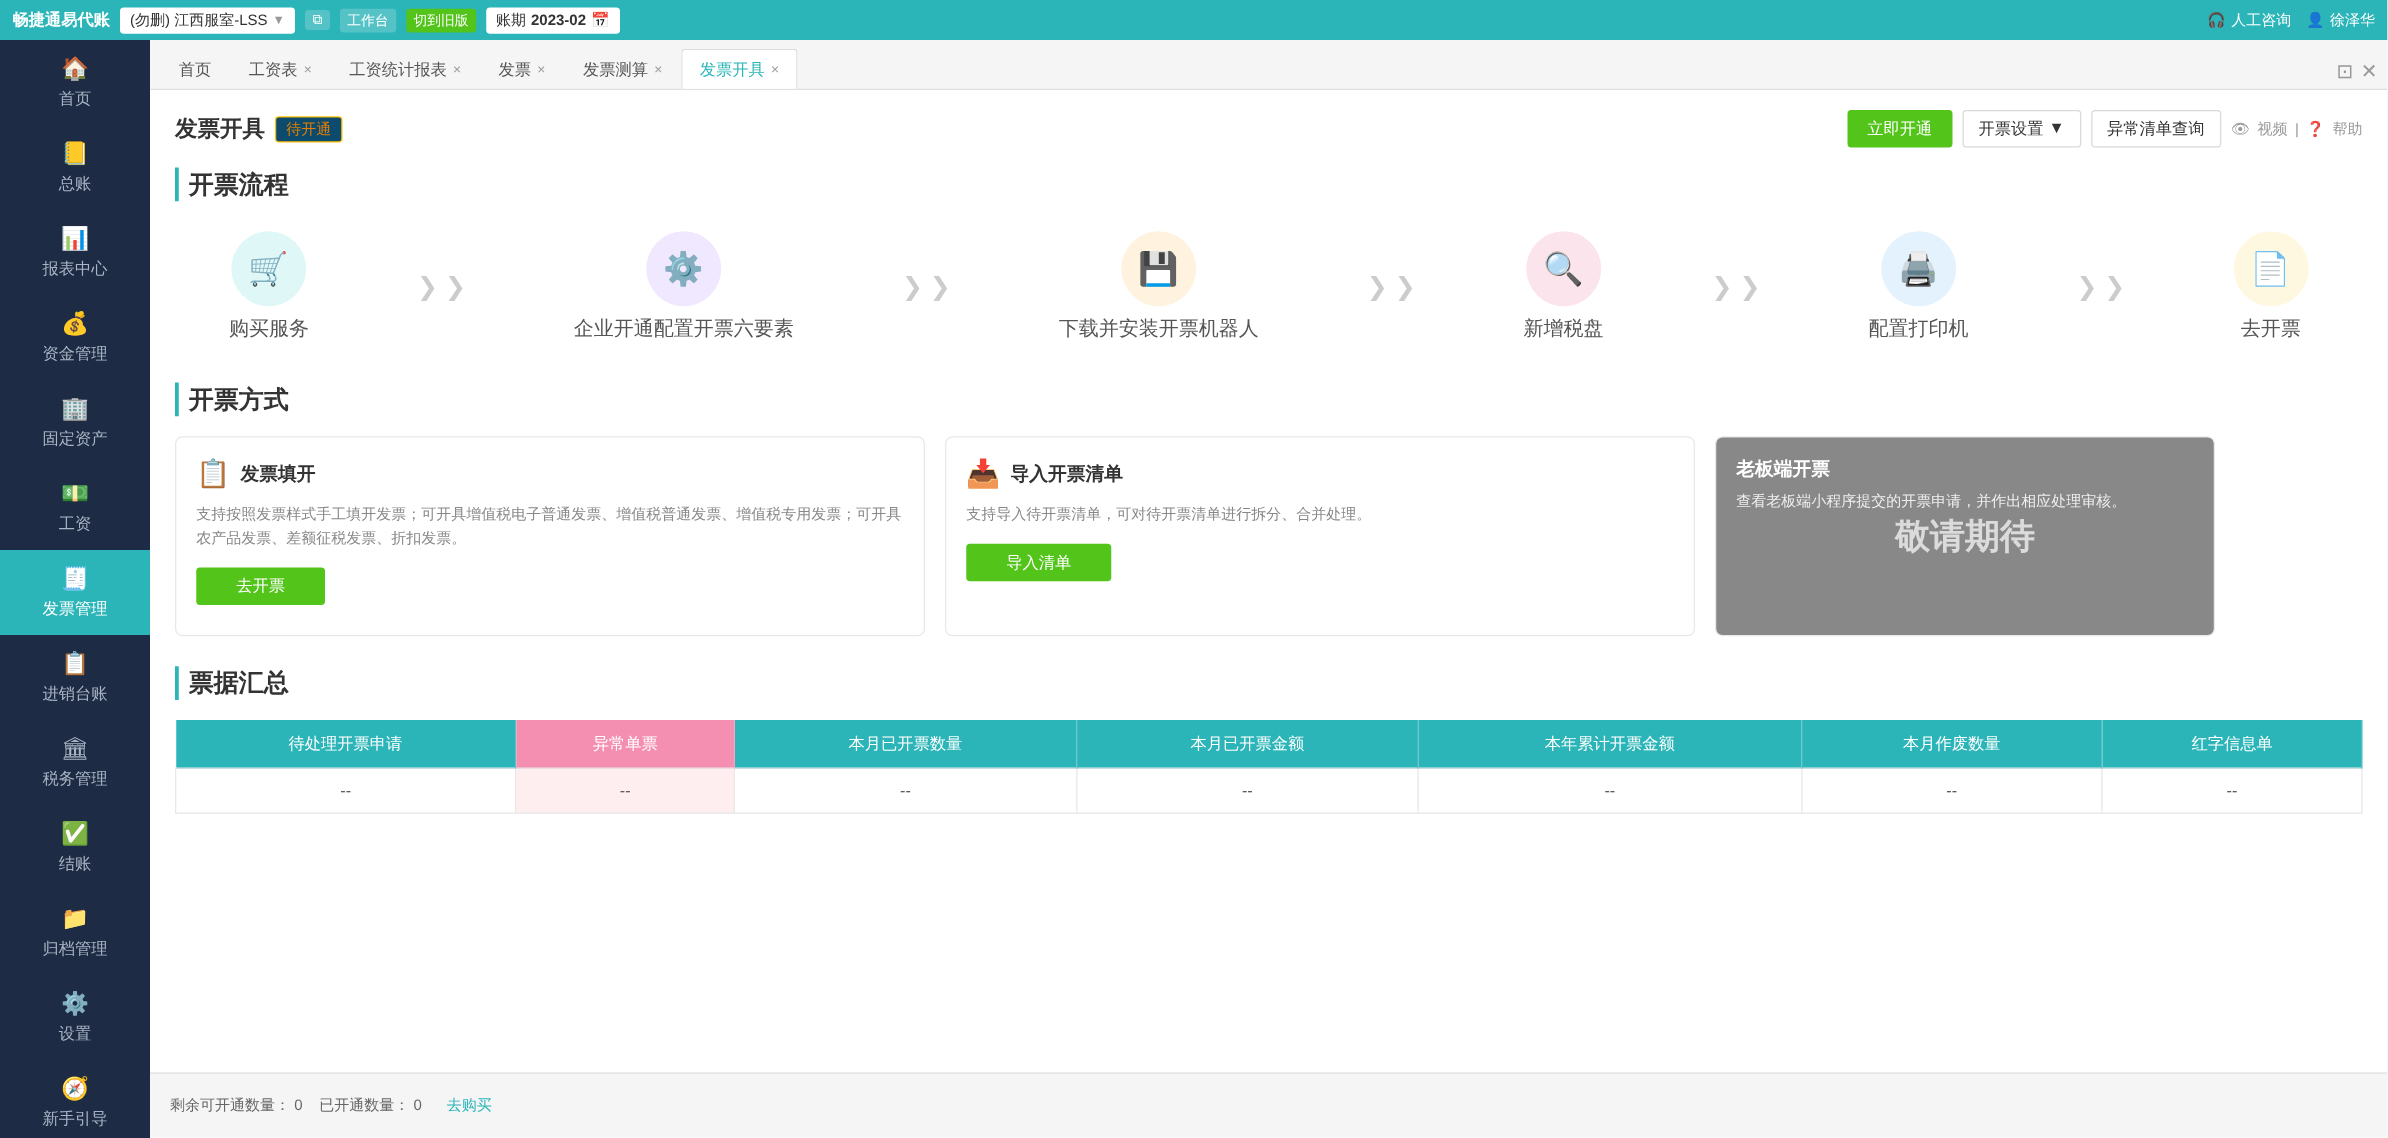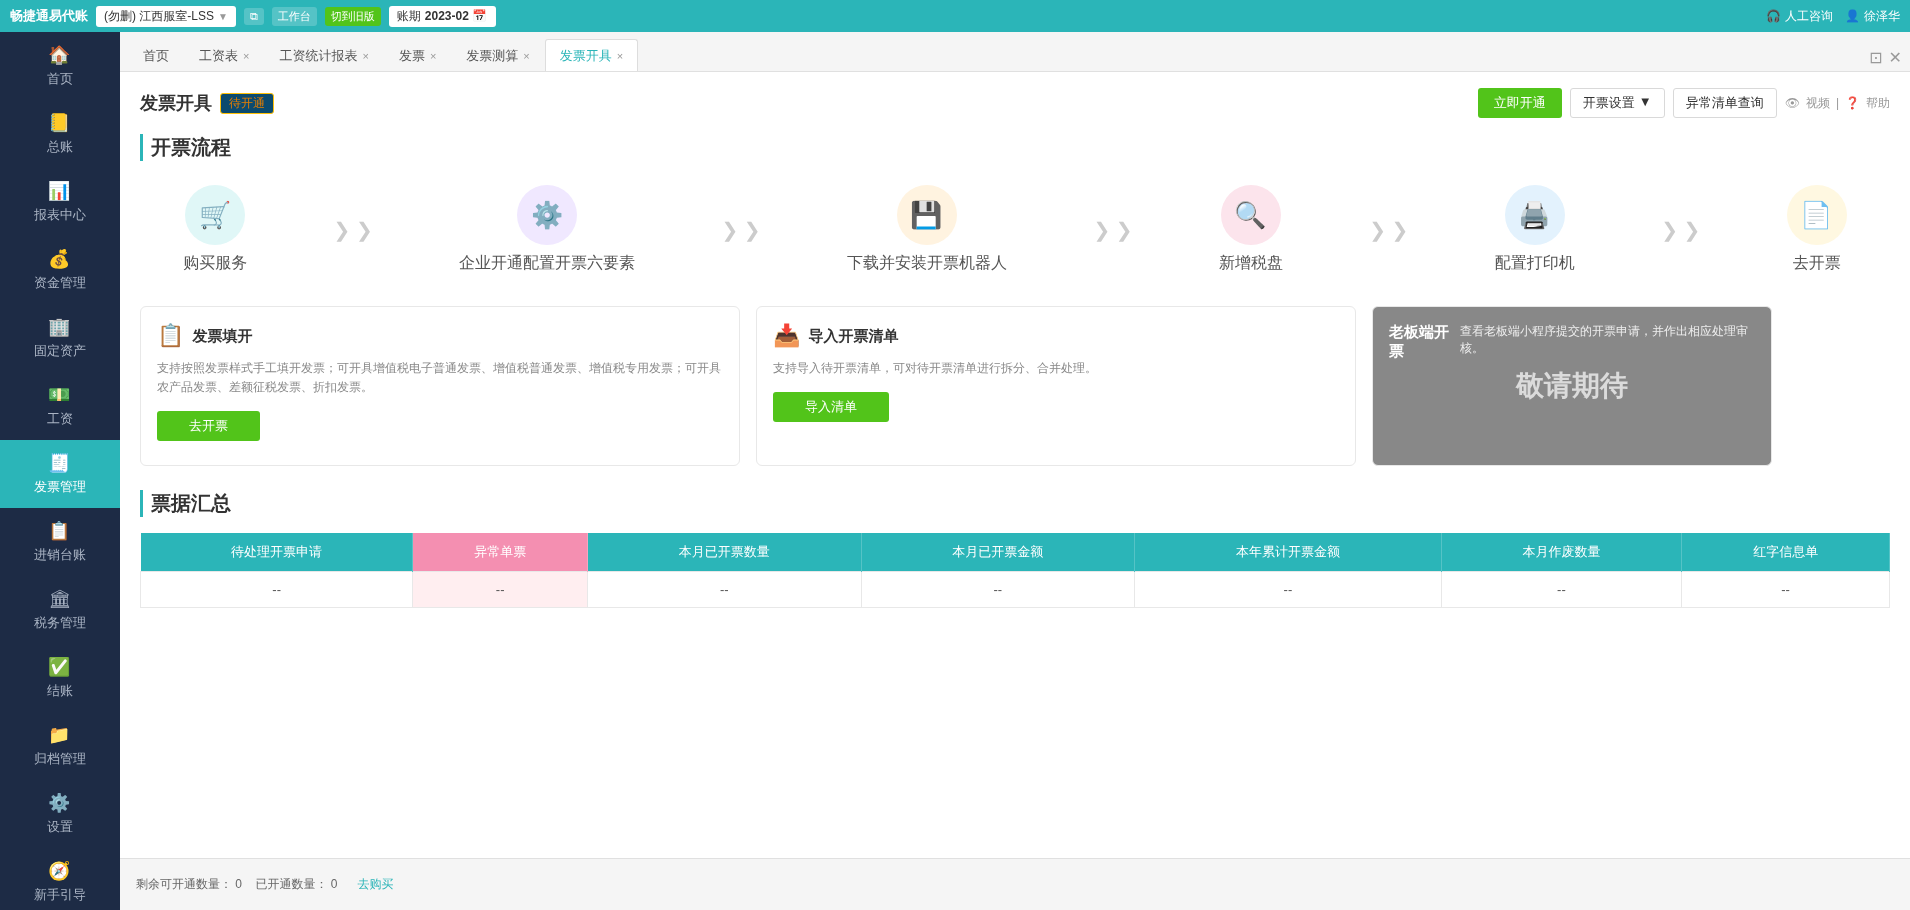--- a/index.html
+++ b/index.html
@@ -225,21 +225,21 @@
       flex: 1;
       border: 1px solid #e8e8e8;
       border-radius: 6px;
       padding: 16px;
       max-width: 400px;
       background: #888;
       position: relative;
       overflow: hidden;
       min-height: 160px;
       display: flex;
-      flex-direction: row;
+      flex-direction: column;
     }
     .billing-card-disabled .disabled-title {
       font-size: 15px; font-weight: bold; color: white; margin-bottom: 8px;
     }
     .billing-card-disabled .disabled-desc { font-size: 12px; color: #eee; }
     .disabled-watermark {
       position: absolute;
       top: 50%; left: 50%;
       transform: translate(-50%, -50%);
       font-size: 28px;
@@ -460,20 +460,21 @@
           <span class="flow-step-label">配置打印机</span>
         </div>
         <span class="flow-arrow">❯ ❯</span>
 
         <div class="flow-step">
           <div class="flow-step-icon icon-amber" style="font-size:26px;background:#fff8e1;">📄</div>
           <span class="flow-step-label">去开票</span>
         </div>
       </div>
 
+      <div class="section-title">开票方式</div>
       <div class="billing-methods">
 
         <div class="billing-card">
           <div class="billing-card-title">
             <span class="card-icon">📋</span>
             <span>发票填开</span>
           </div>
           <div class="billing-card-desc">支持按照发票样式手工填开发票；可开具增值税电子普通发票、增值税普通发票、增值税专用发票；可开具农产品发票、差额征税发票、折扣发票。</div>
           <button class="btn-green">去开票</button>
         </div>

